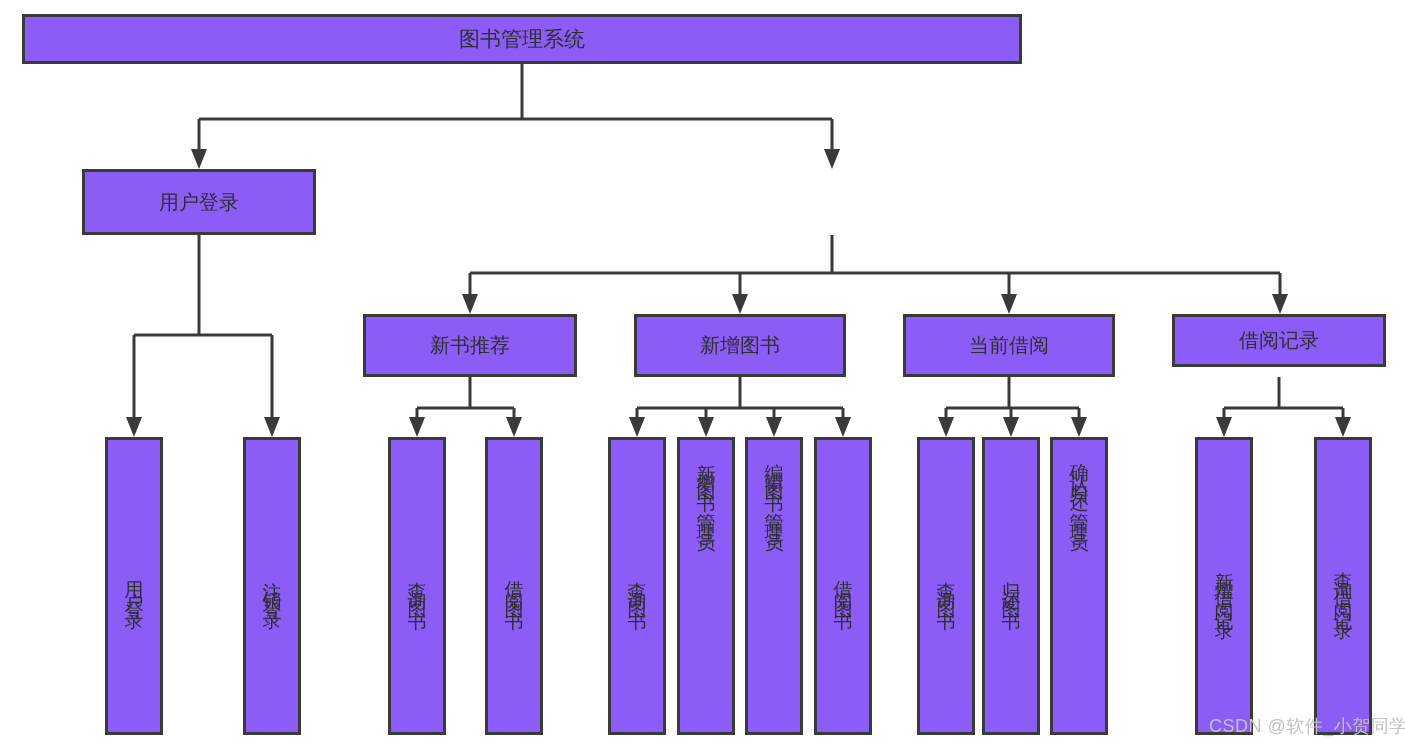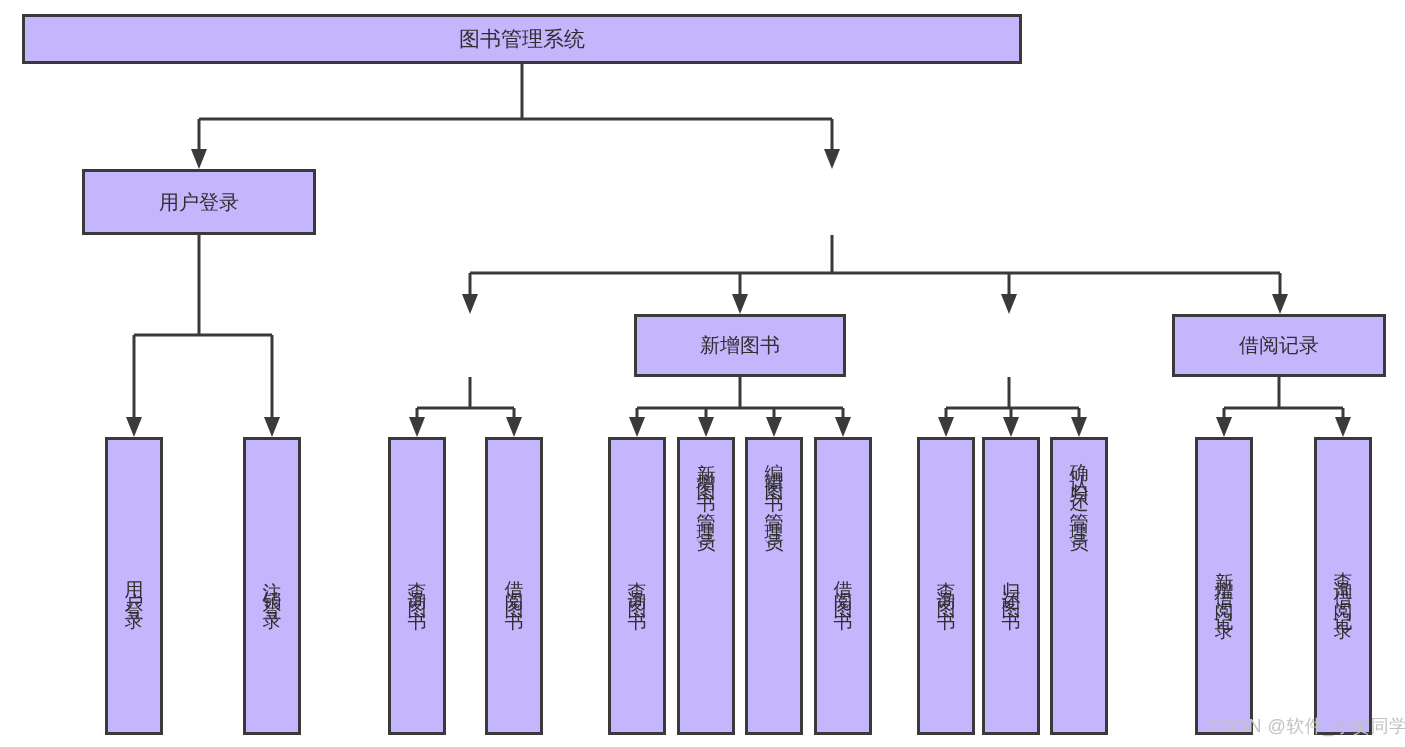--- a/index.html
+++ b/index.html
@@ -8,21 +8,21 @@
     width:1405px;height:747px;
     background:var(--bg,#fff);
     font-family:"Liberation Sans","DejaVu Sans",sans-serif;
     overflow:hidden;
   }
   .wires{position:absolute;left:0;top:0;width:1405px;height:747px;color:var(--line,#3a3a3a);}
   .wires .ln{fill:none;stroke:currentColor;stroke-width:3;}
   .wires .ah{fill:currentColor;stroke:none;}
   .box{
     position:absolute;box-sizing:border-box;
-    background:#c4b5fd;border:3px solid var(--line,#3a3a3a);
+    background:#8b5cf6;border:3px solid var(--line,#3a3a3a);
     display:flex;align-items:center;justify-content:center;
     color:var(--text,#2f2f2f);font-size:20px;
   }
   .root{font-size:21px;}
   .vbox{font-size:19px;}
   .vbox .vtext{writing-mode:vertical-rl;text-orientation:mixed;letter-spacing:10px;line-height:1.15;}
   .vbox.top{align-items:flex-start;padding-top:8px;}
   .watermark{
     position:absolute;left:1185px;top:714px;width:215px;
     color:var(--wm,#c2c2c2);font-size:18px;letter-spacing:0.5px;
@@ -55,24 +55,30 @@
   </svg>
 
   <div class="box root" style="left:22px;top:14px;width:1000px;height:50px">
     <span>图书管理系统</span>
   </div>
 
   <div class="box" style="left:82px;top:169px;width:234px;height:66px">
     <span>用户登录</span>
   </div>
 
+  <div class="box" style="left:363px;top:314px;width:214px;height:63px">
+    <span>新书推荐</span>
+  </div>
   <div class="box" style="left:634px;top:314px;width:212px;height:63px">
     <span>新增图书</span>
   </div>
-  <div class="box" style="left:1172px;top:314px;width:214px;height:63px">
+  <div class="box" style="left:903px;top:314px;width:212px;height:63px">
+    <span>当前借阅</span>
+  </div>
+  <div class="box" style="left:1172px;top:314px;width:214px;height:53px">
     <span>借阅记录</span>
   </div>
 
   <div class="box vbox" style="left:105px;top:437px;width:58px;height:298px">
     <span class="vtext">用户登录</span>
   </div>
   <div class="box vbox" style="left:243px;top:437px;width:58px;height:298px">
     <span class="vtext">注销登录</span>
   </div>
 

